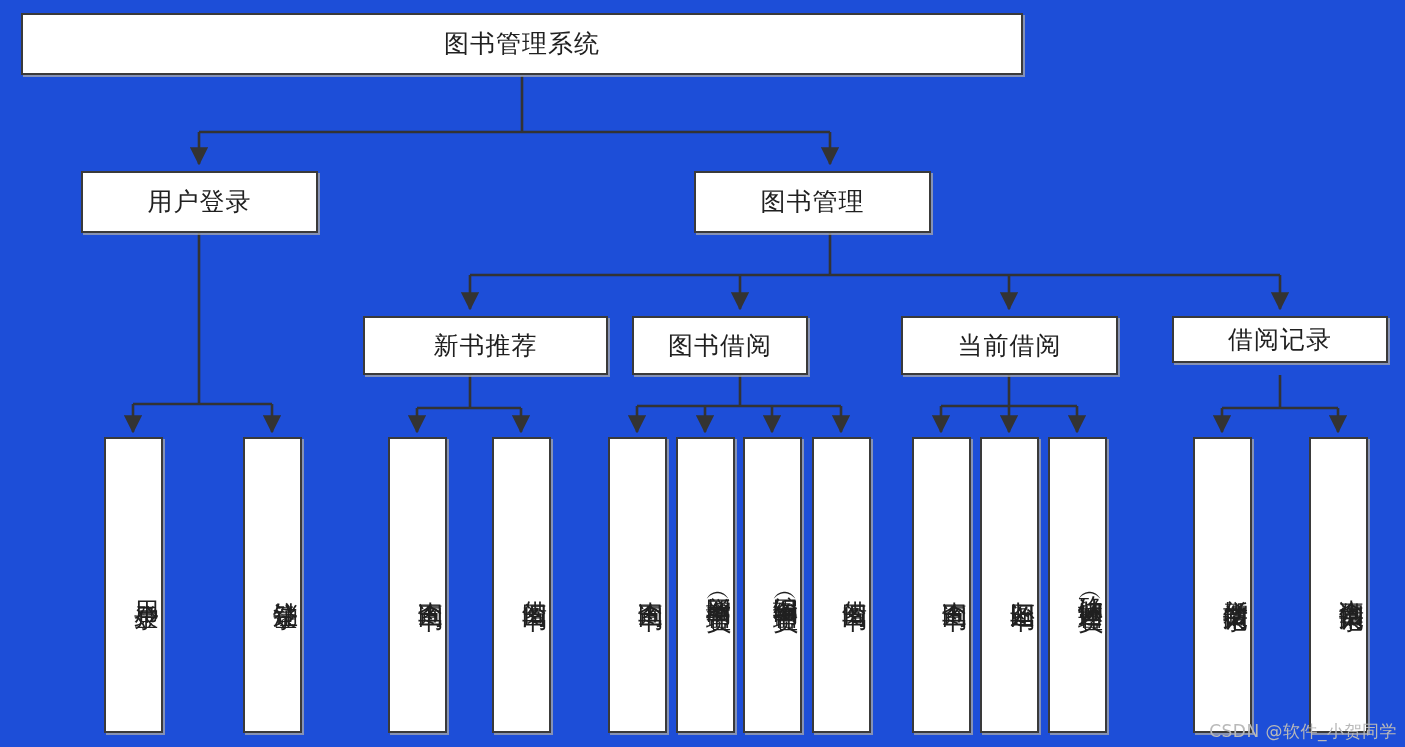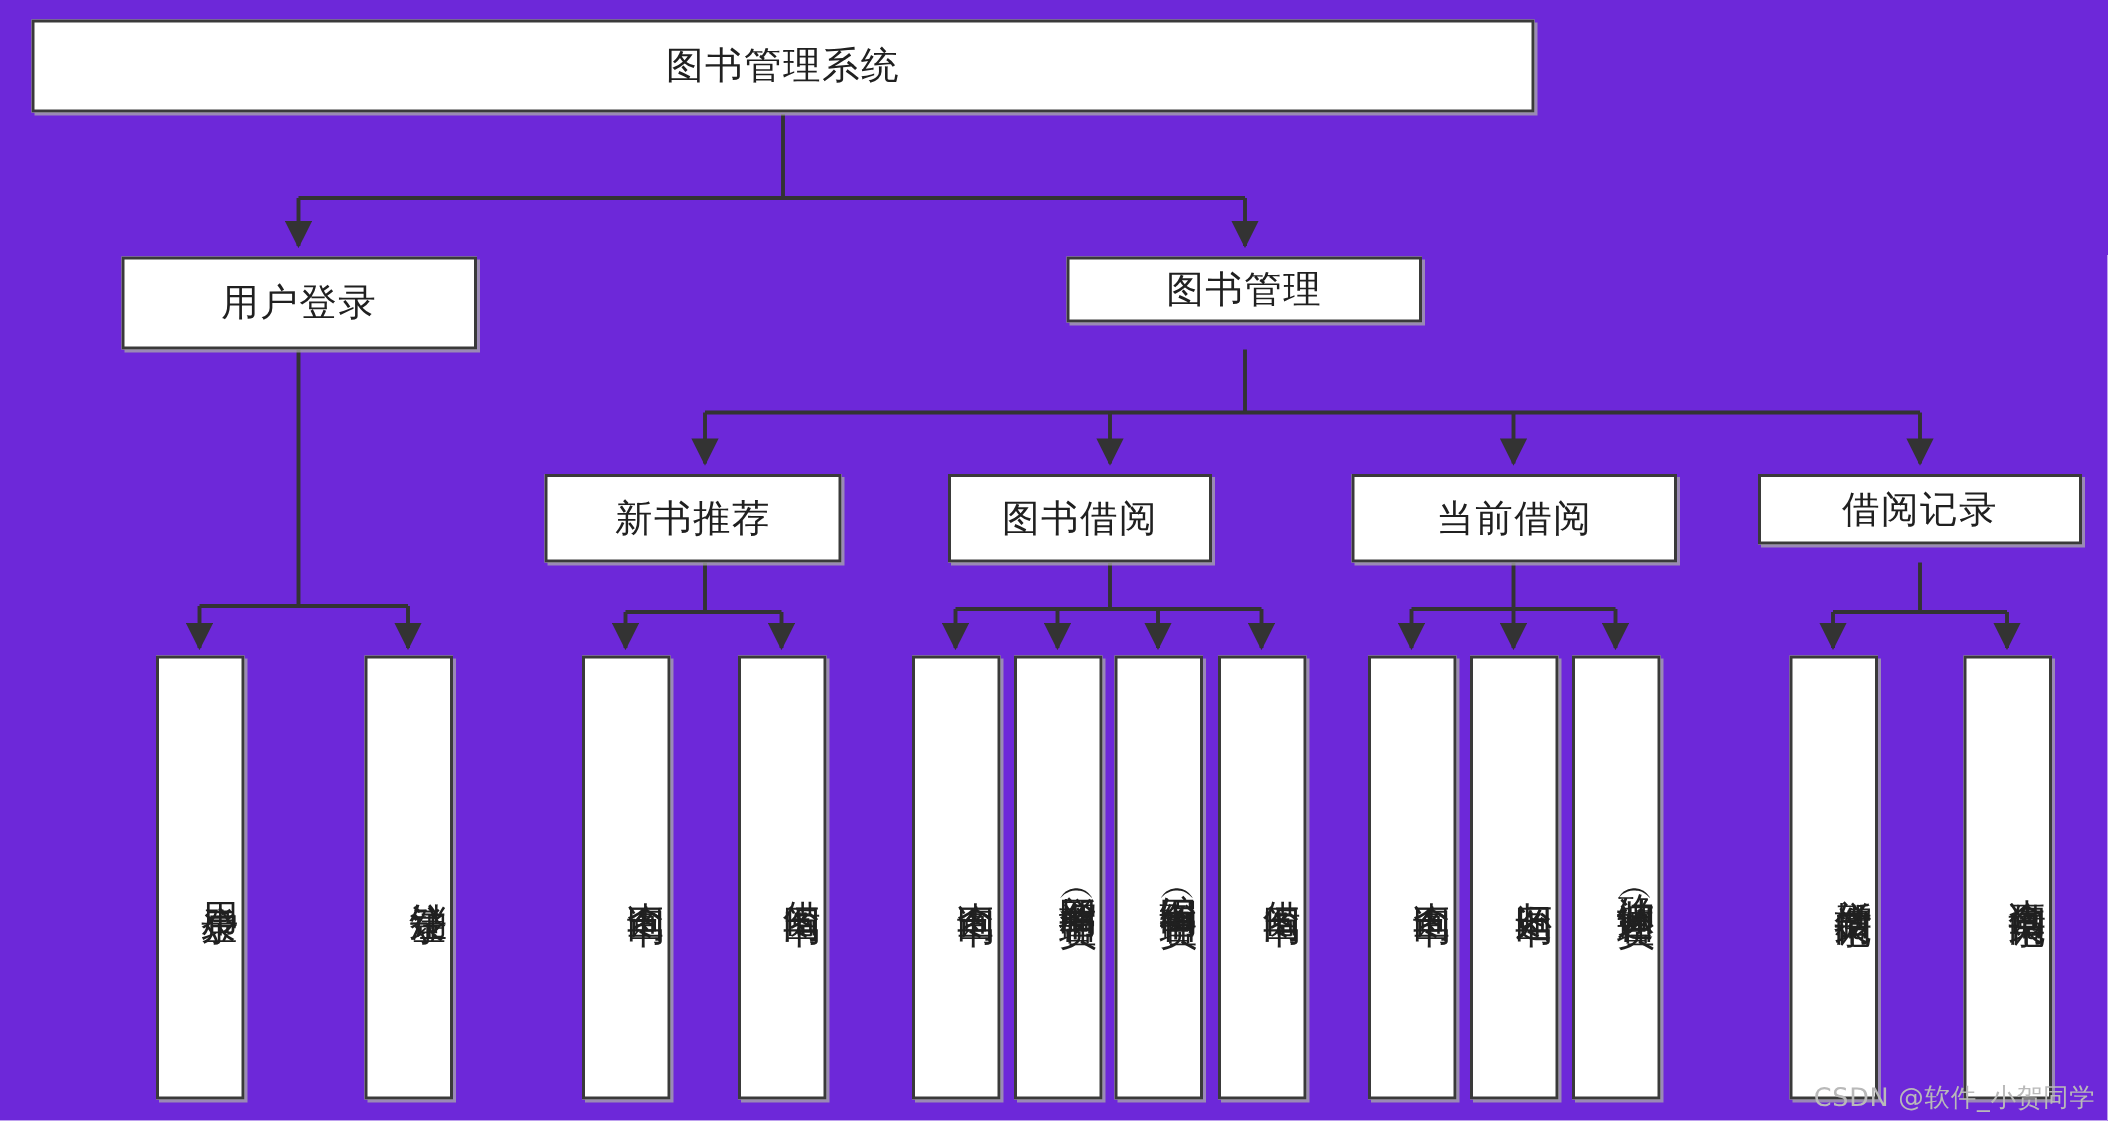--- a/index.html
+++ b/index.html
@@ -8,21 +8,21 @@
     padding: 0;
     background: #ffffff;
   }
   body {
     font-family: "DejaVu Sans", "Liberation Sans", sans-serif;
   }
   #canvas {
     position: relative;
     width: 1405px;
     height: 747px;
-    background: #6d28d9;
+    background: #1d4ed8;
     overflow: hidden;
   }
   #edges {
     position: absolute;
     left: 0;
     top: 0;
     width: 1405px;
     height: 747px;
   }
   .node {
@@ -125,25 +125,25 @@
     </g>
   </svg>
 
   <div class="node h" style="left:21px; top:13px; width:1002px; height:62px;">
     <span class="node-label">图书管理系统</span>
   </div>
 
   <div class="node h" style="left:81px; top:171px; width:237px; height:62px;">
     <span class="node-label">用户登录</span>
   </div>
-  <div class="node h" style="left:711px; top:171px; width:237px; height:44px;justify-content:center;">
+  <div class="node h" style="left:694px; top:171px; width:237px; height:62px;justify-content:center;">
     <span class="node-label">图书管理</span>
   </div>
 
-  <div class="node h" style="left:363px; top:316px; width:198px; height:59px;">
+  <div class="node h" style="left:363px; top:316px; width:245px; height:59px;">
     <span class="node-label">新书推荐</span>
   </div>
   <div class="node h" style="left:632px; top:316px; width:176px; height:59px;">
     <span class="node-label">图书借阅</span>
   </div>
   <div class="node h" style="left:901px; top:316px; width:217px; height:59px;">
     <span class="node-label">当前借阅</span>
   </div>
   <div class="node h" style="left:1172px; top:316px; width:216px; height:47px;">
     <span class="node-label">借阅记录</span>

